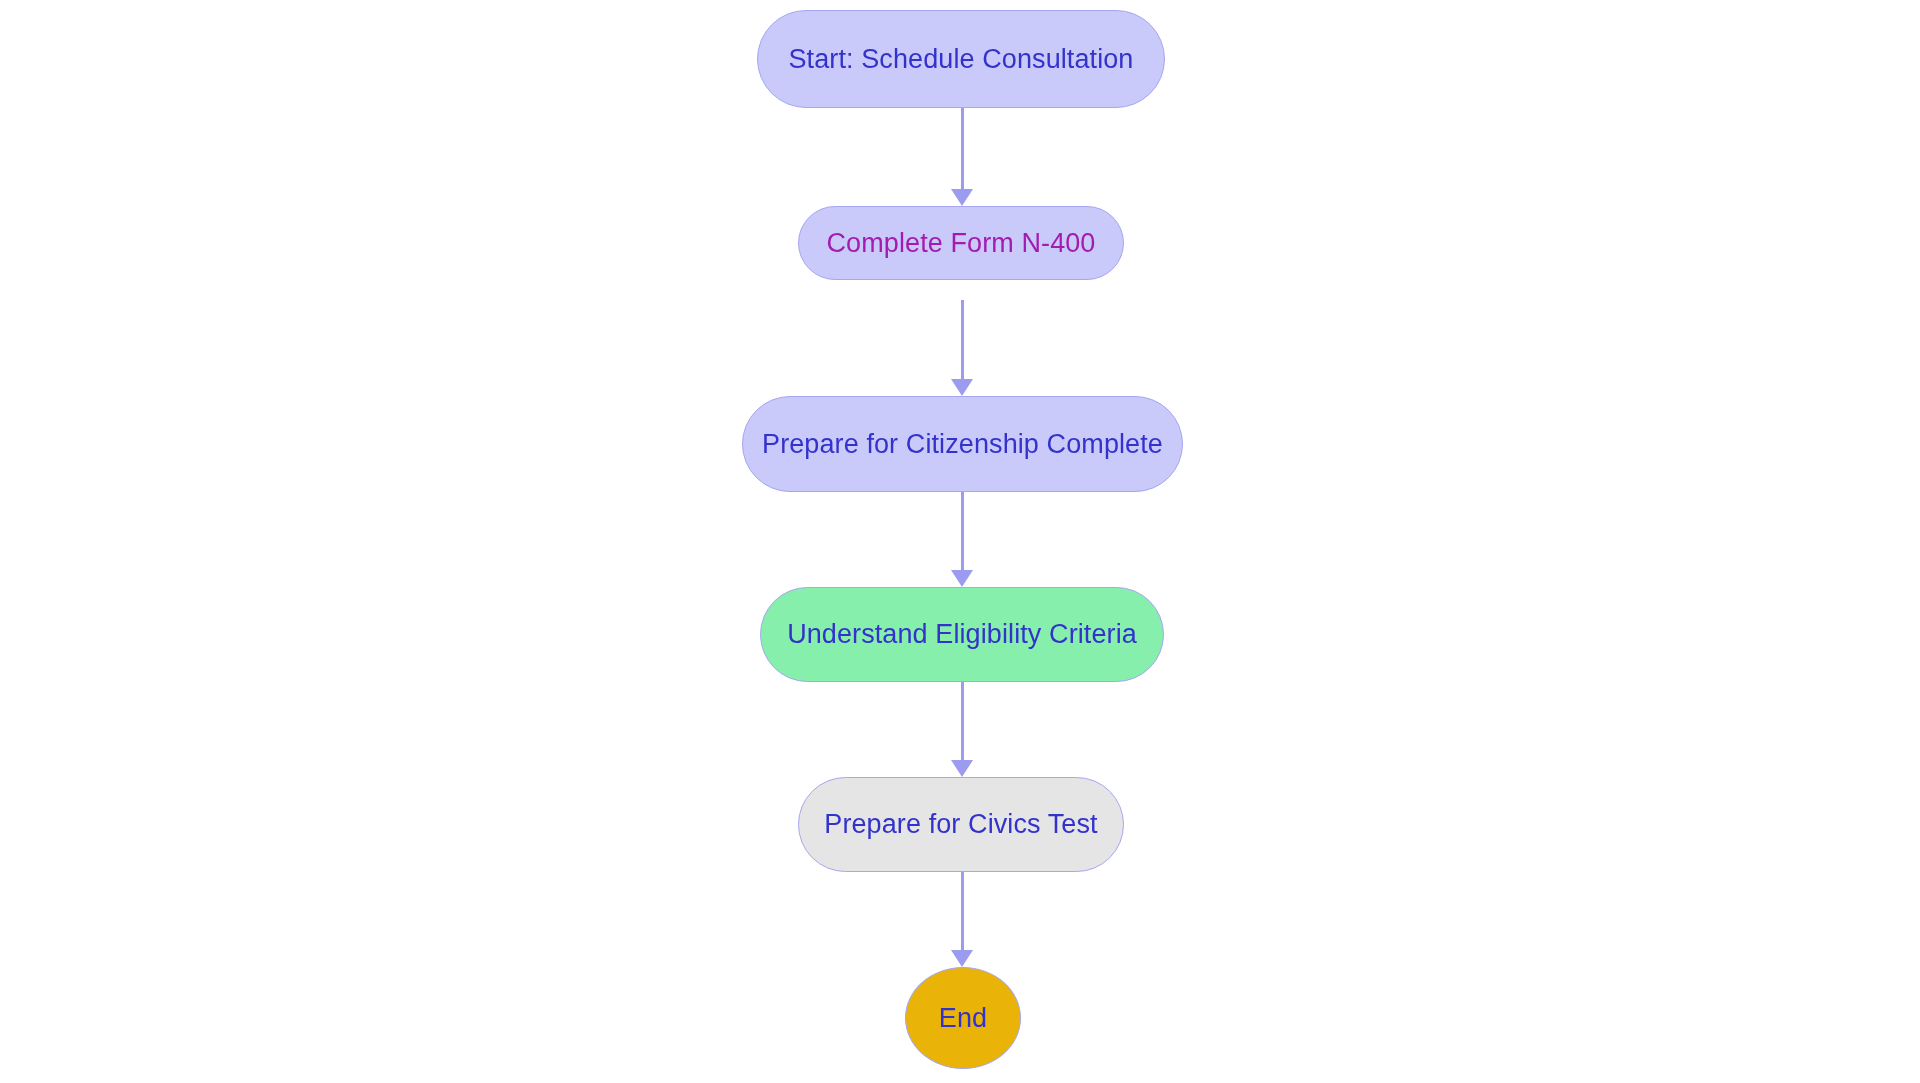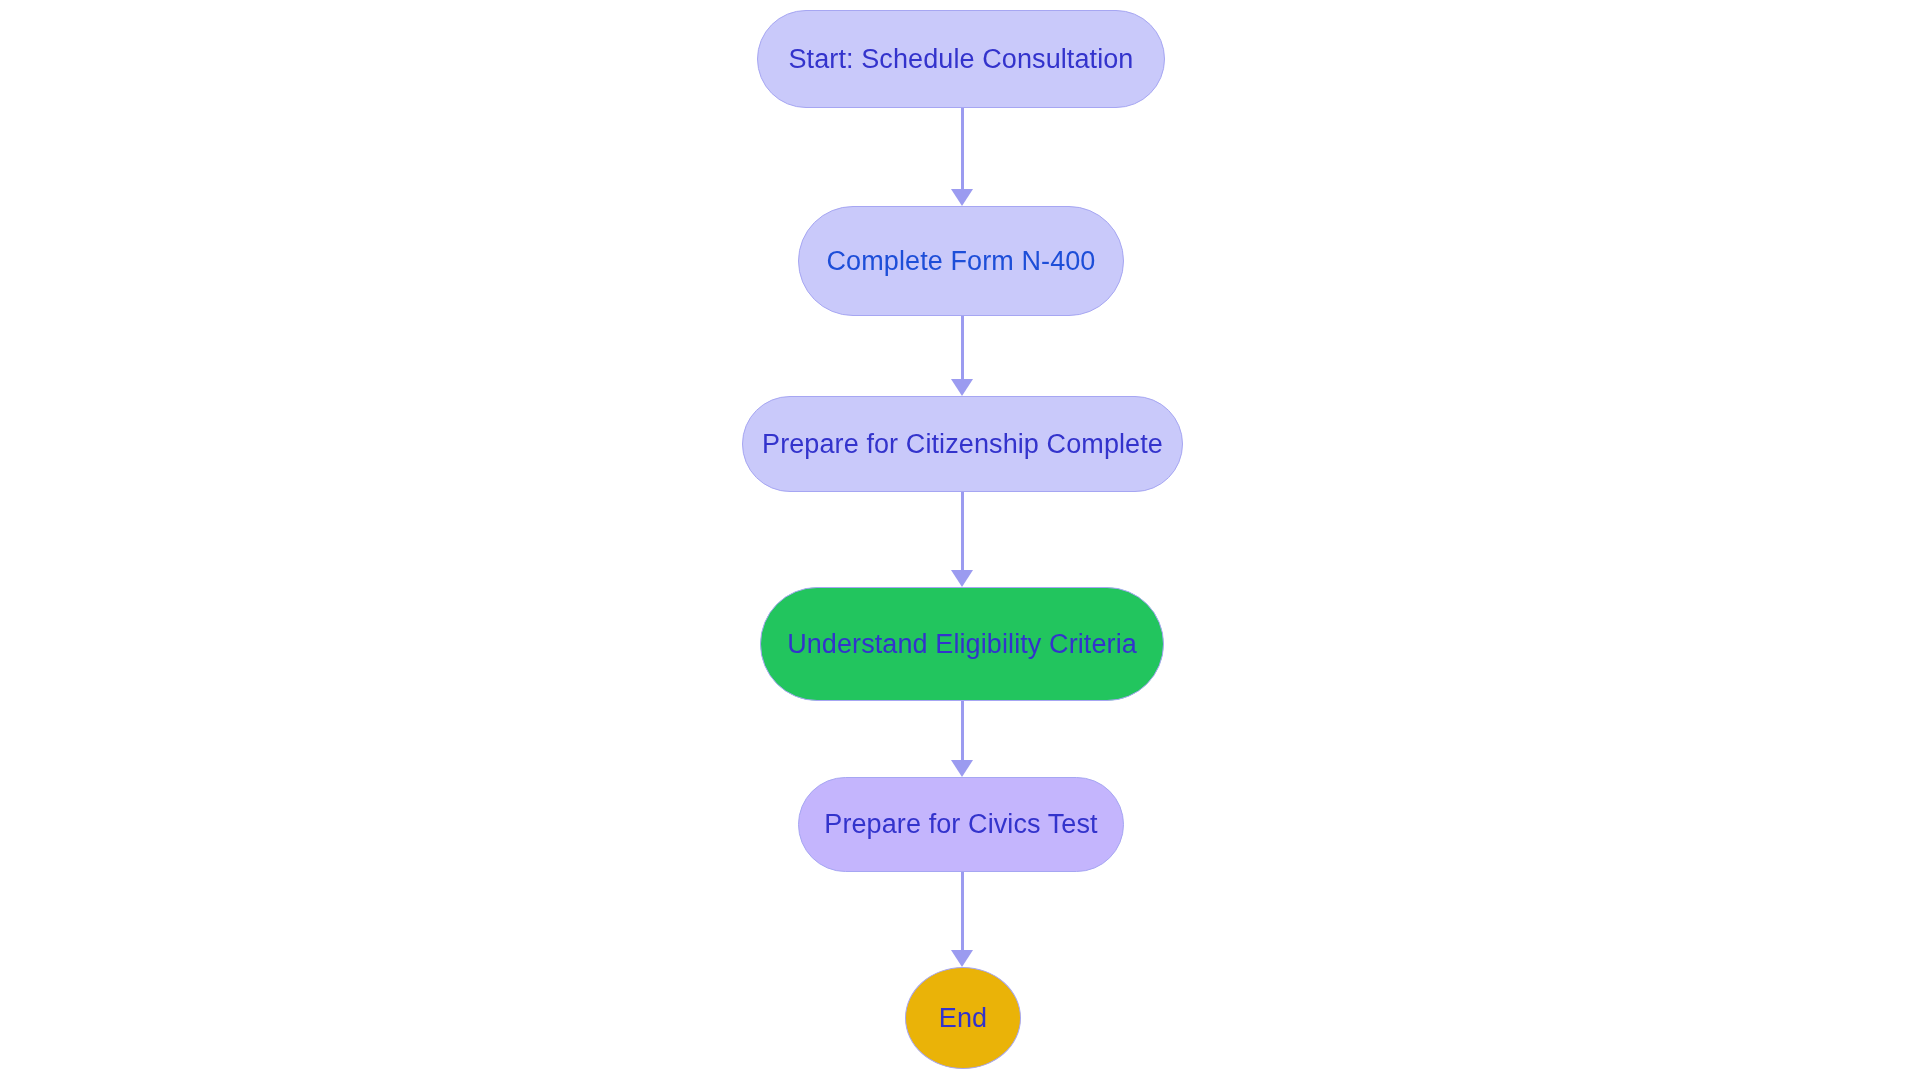--- a/index.html
+++ b/index.html
@@ -101,29 +101,29 @@
         <div class="line" style="height: 79px; background: rgb(155, 155, 240);"></div>
         <div class="head" style="border-top-color: rgb(155, 155, 240);"></div>
       </div>
       <div class="connector" style="left: 942px; top: 872px; width: 40px; height: 95px;">
         <div class="line" style="height: 79px; background: rgb(155, 155, 240);"></div>
         <div class="head" style="border-top-color: rgb(155, 155, 240);"></div>
       </div>
       <div class="node stadium" style="left: 757px; top: 10px; width: 408px; height: 98px; background: rgb(201, 201, 250); border-color: rgb(166, 166, 242); color: rgb(51, 51, 204);">
         <span class="node-label">Start: Schedule Consultation</span>
       </div>
-      <div class="node stadium" style="left: 798px; top: 206px; width: 326px; height: 110px; background: rgb(201, 201, 250); border-color: rgb(166, 166, 242); color: #1d4ed8;">
+      <div class="node stadium" style="left: 798px; top: 206px; width: 326px; height: 74px; background: rgb(201, 201, 250); border-color: rgb(166, 166, 242); color: #a21caf;">
         <span class="node-label">Complete Form N-400</span>
       </div>
       <div class="node stadium" style="left: 742px; top: 396px; width: 441px; height: 96px; background: rgb(201, 201, 250); border-color: rgb(166, 166, 242); color: rgb(51, 51, 204);">
         <span class="node-label">Prepare for Citizenship Complete</span>
       </div>
-      <div class="node stadium" style="left: 760px; top: 587px; width: 404px; height: 114px; background: #22c55e; border-color: rgb(166, 166, 242); color: rgb(51, 51, 204);">
+      <div class="node stadium" style="left: 760px; top: 587px; width: 404px; height: 95px; background: #86efac; border-color: rgb(166, 166, 242); color: rgb(51, 51, 204);">
         <span class="node-label">Understand Eligibility Criteria</span>
       </div>
-      <div class="node stadium" style="left: 798px; top: 777px; width: 326px; height: 95px; background: #c4b5fd; border-color: rgb(166, 166, 242); color: rgb(51, 51, 204); justify-content: center;">
+      <div class="node stadium" style="left: 798px; top: 777px; width: 326px; height: 95px; background: #e5e5e5; border-color: rgb(166, 166, 242); color: rgb(51, 51, 204); justify-content: center;">
         <span class="node-label">Prepare for Civics Test</span>
       </div>
       <div class="node circle" style="left: 905px; top: 967px; width: 116px; height: 102px; background: #eab308; border-color: rgb(166, 166, 242); color: rgb(51, 51, 204);">
         <span class="node-label">End</span>
       </div>
     </div>
 </div>
 
 </body></html>

